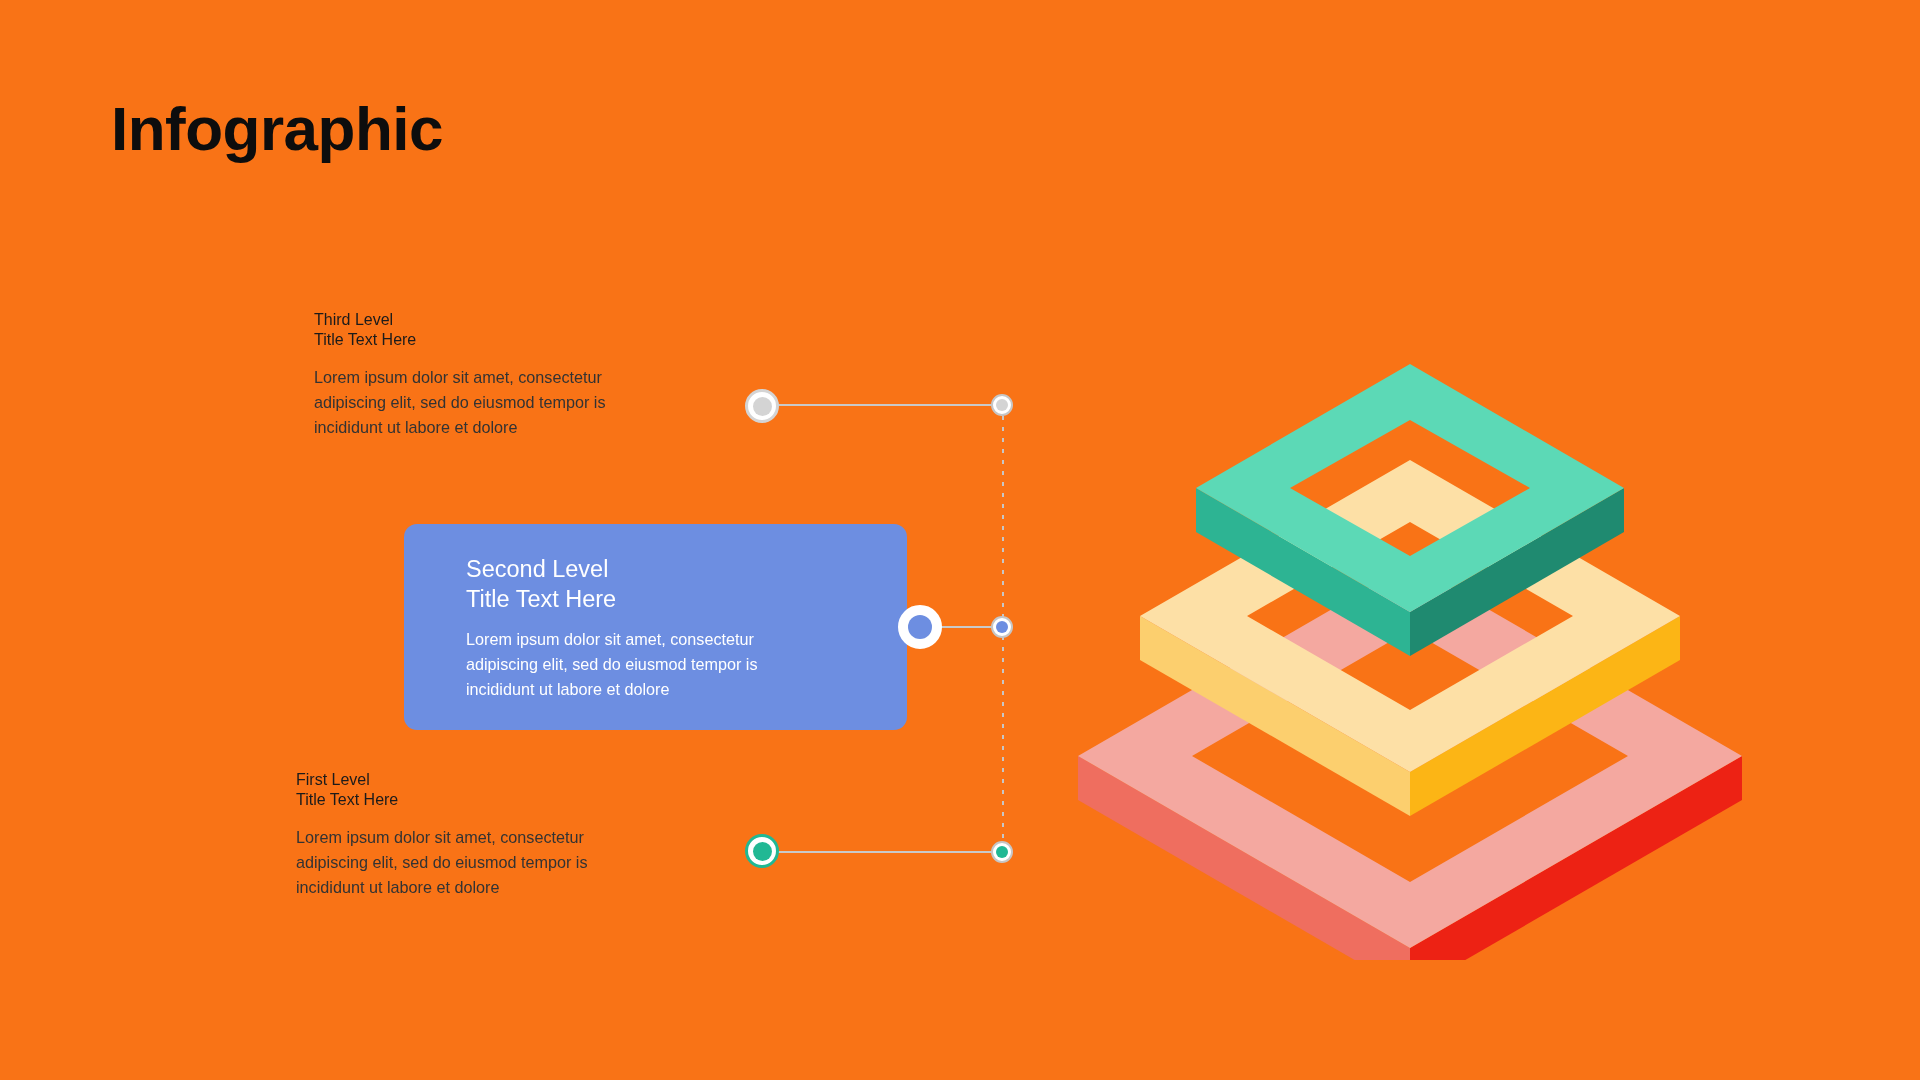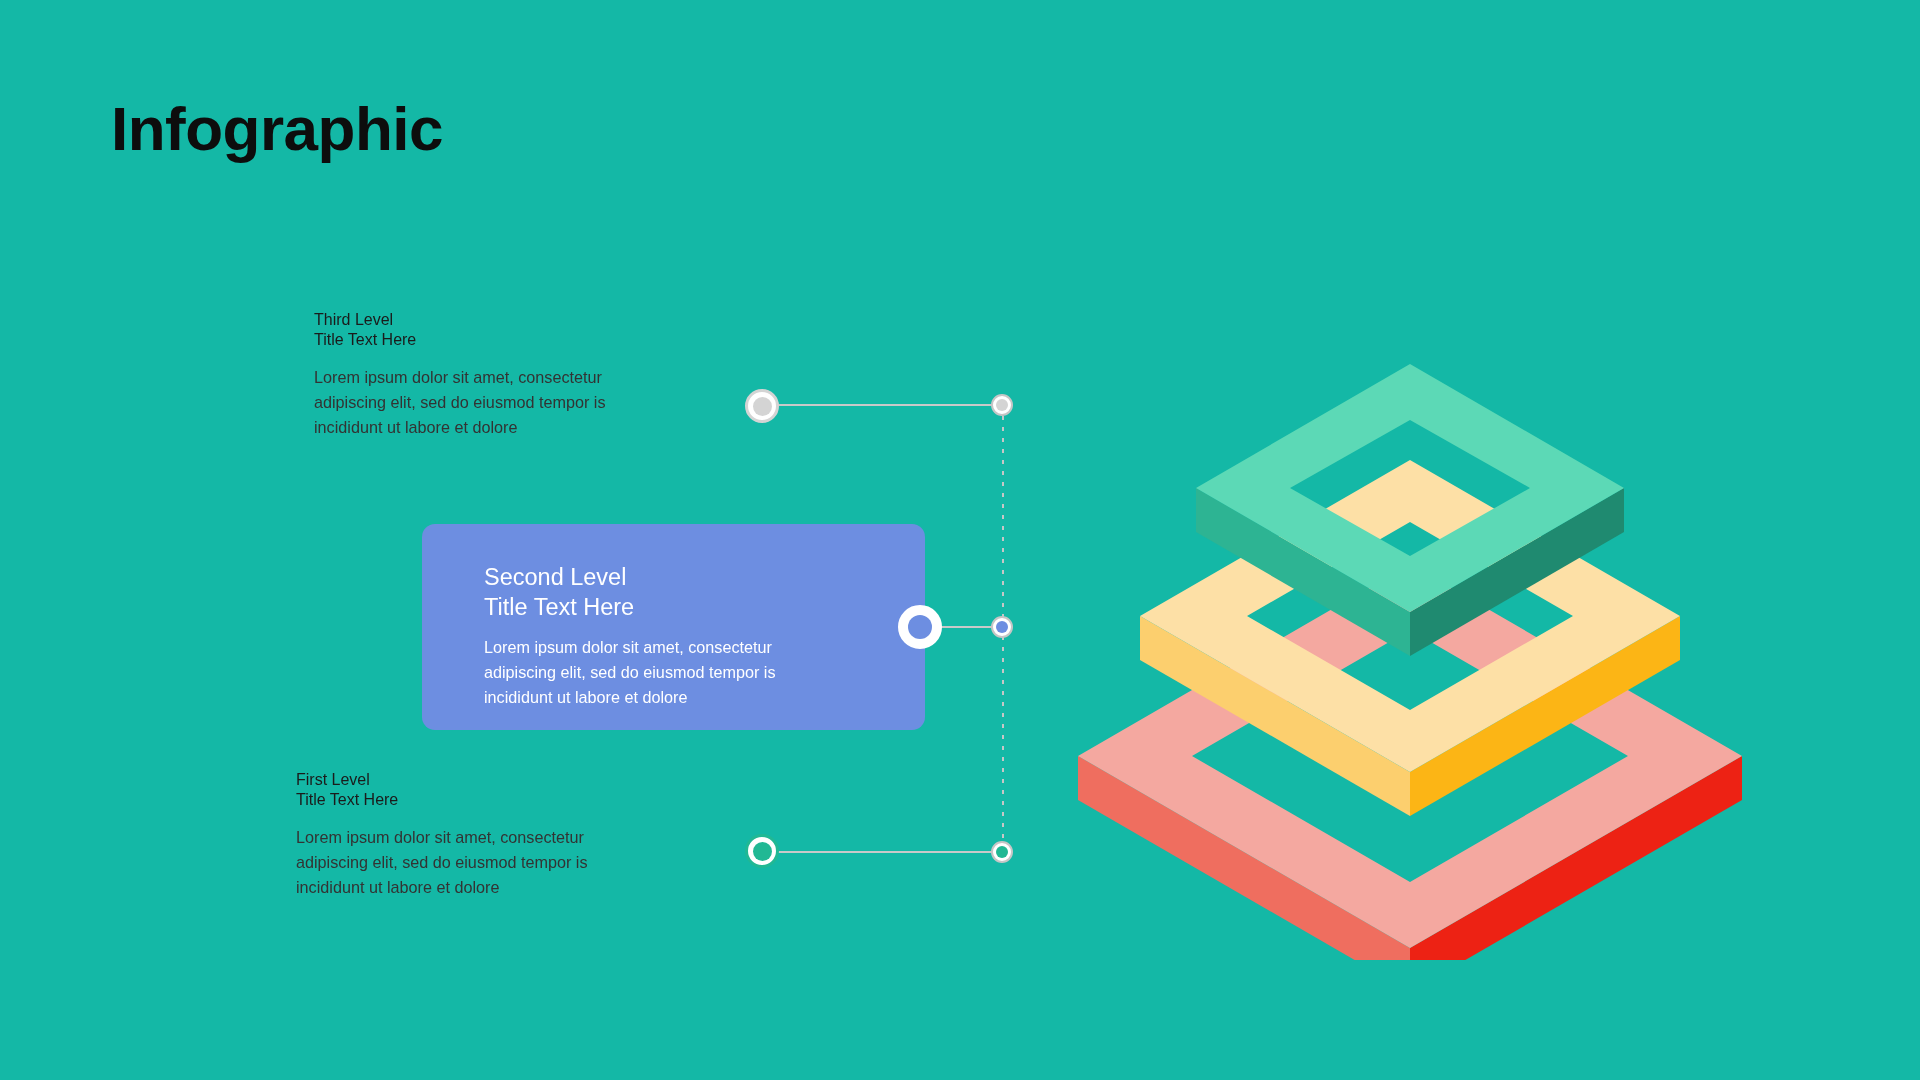--- a/index.html
+++ b/index.html
@@ -9,21 +9,21 @@
     height: 1080px;
     background: #ffffff;
     font-family: "Liberation Sans", sans-serif;
     overflow: hidden;
   }
 
   #slide {
     position: relative;
     width: 1920px;
     height: 1080px;
-    background: #14b8a6;
+    background: #f97316;
   }
 
   
   #page-title {
     position: absolute;
     left: 111px;
     top: 96px;
     font-size: 62px;
     font-weight: bold;
     color: #0d0d0d;
@@ -50,27 +50,27 @@
     line-height: 1.55;
     white-space: pre-line;
   }
 
   #block-third { left: 314px; top: 310px; }
   #block-first { left: 296px; top: 770px; }
 
   
   #card-second {
     position: absolute;
-    left: 422px;
+    left: 404px;
     top: 524px;
     width: 503px;
     height: 206px;
     background: #6d8ee1;
     border-radius: 13px;
-    padding: 38px 40px 0 62px;
+    padding: 30px 40px 0 62px;
   }
   #card-second .level-heading {
     color: #ffffff;
     font-size: 23.5px;
   }
   #card-second .level-body {
     color: #ffffff;
     margin-top: 13px;
     font-size: 16.2px;
   }

